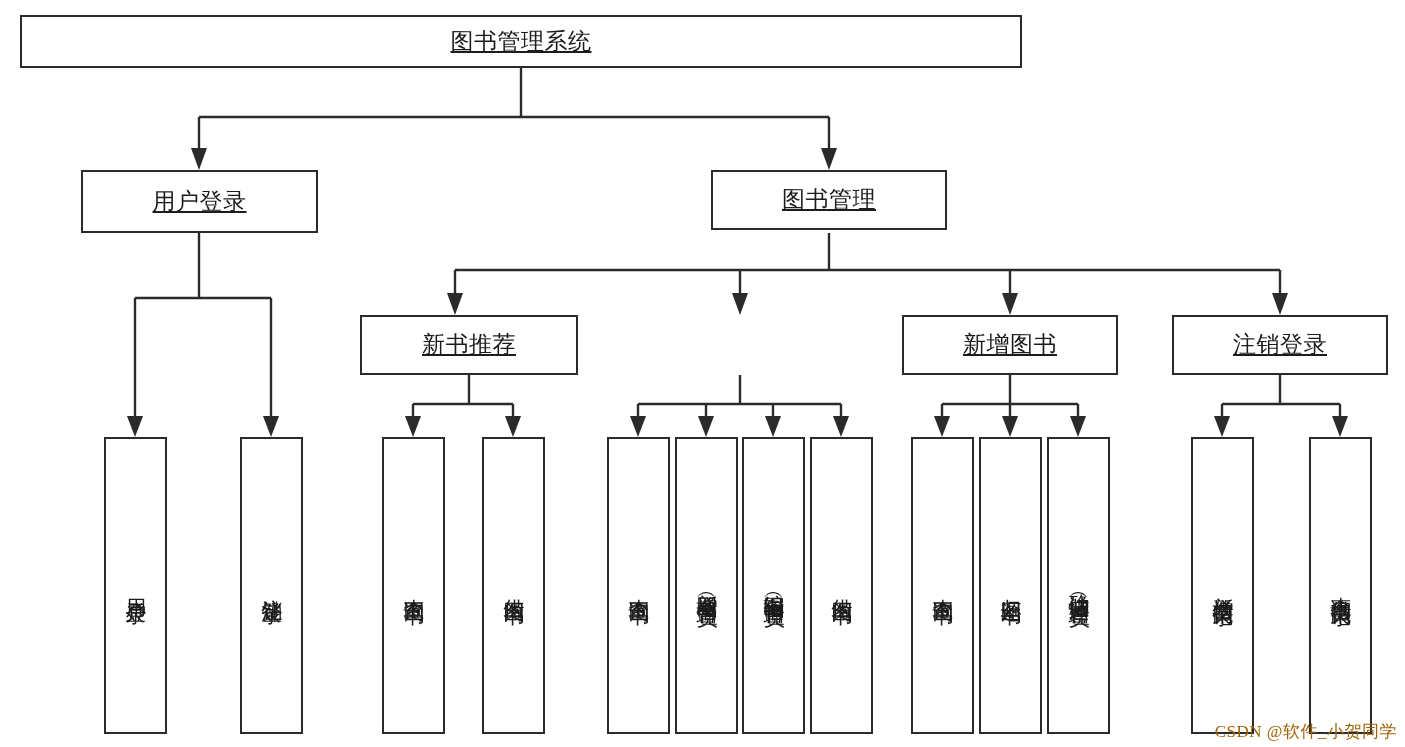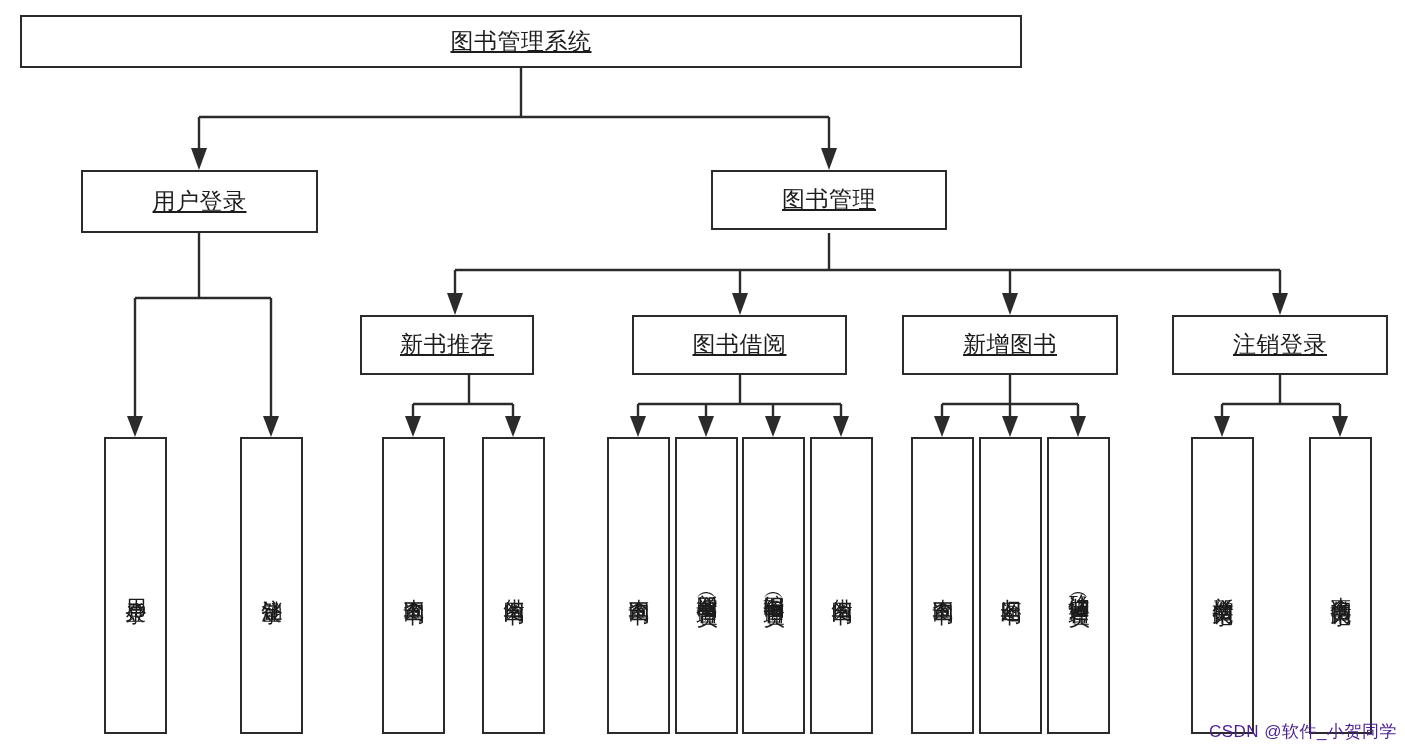--- a/index.html
+++ b/index.html
@@ -71,25 +71,25 @@
     white-space:nowrap;
     max-height:282px;
   }
 
   
   #watermark{
     position:absolute;
     right:8px;
     bottom:4px;
     font-size:17px;
-    color:#4c1d95;
+    color:#a16207;
     letter-spacing:0.5px;
     white-space:nowrap;
     z-index:5;
-    font-family:Liberation Sans, sans-serif;
+    font-family:Liberation Serif, serif;
   }
 </style>
 </head>
 <body>
 
 <div id="canvas">
 
   <svg id="wires" viewBox="0 0 1405 747" width="1405" height="747">
 
     <path d="M521,68 L521,117"></path>
@@ -160,27 +160,24 @@
   </div>
 
   <div class="node horiz" style="left:81px; top:170px; width:237px; height:63px;">
     <span class="label">用户登录</span>
   </div>
 
   <div class="node horiz" style="left:711px; top:170px; width:236px; height:60px;">
     <span class="label">图书管理</span>
   </div>
 
-  <div class="node horiz" style="left:360px; top:315px; width:174px; height:60px;">
+  <div class="node horiz" style="left:360px; top:315px; width:218px; height:60px;">
     <span class="label">新书推荐</span>
   </div>
 
-  <div class="node horiz" style="left:632px; top:315px; width:215px; height:60px;">
-    <span class="label">图书借阅</span>
-  </div>
 
   <div class="node horiz" style="left:902px; top:315px; width:216px; height:60px;">
     <span class="label">新增图书</span>
   </div>
 
   <div class="node horiz" style="left:1172px; top:315px; width:216px; height:60px;">
     <span class="label">注销登录</span>
   </div>
 
   <div class="node vert" style="left:104px; top:437px; width:63px; height:297px;">

